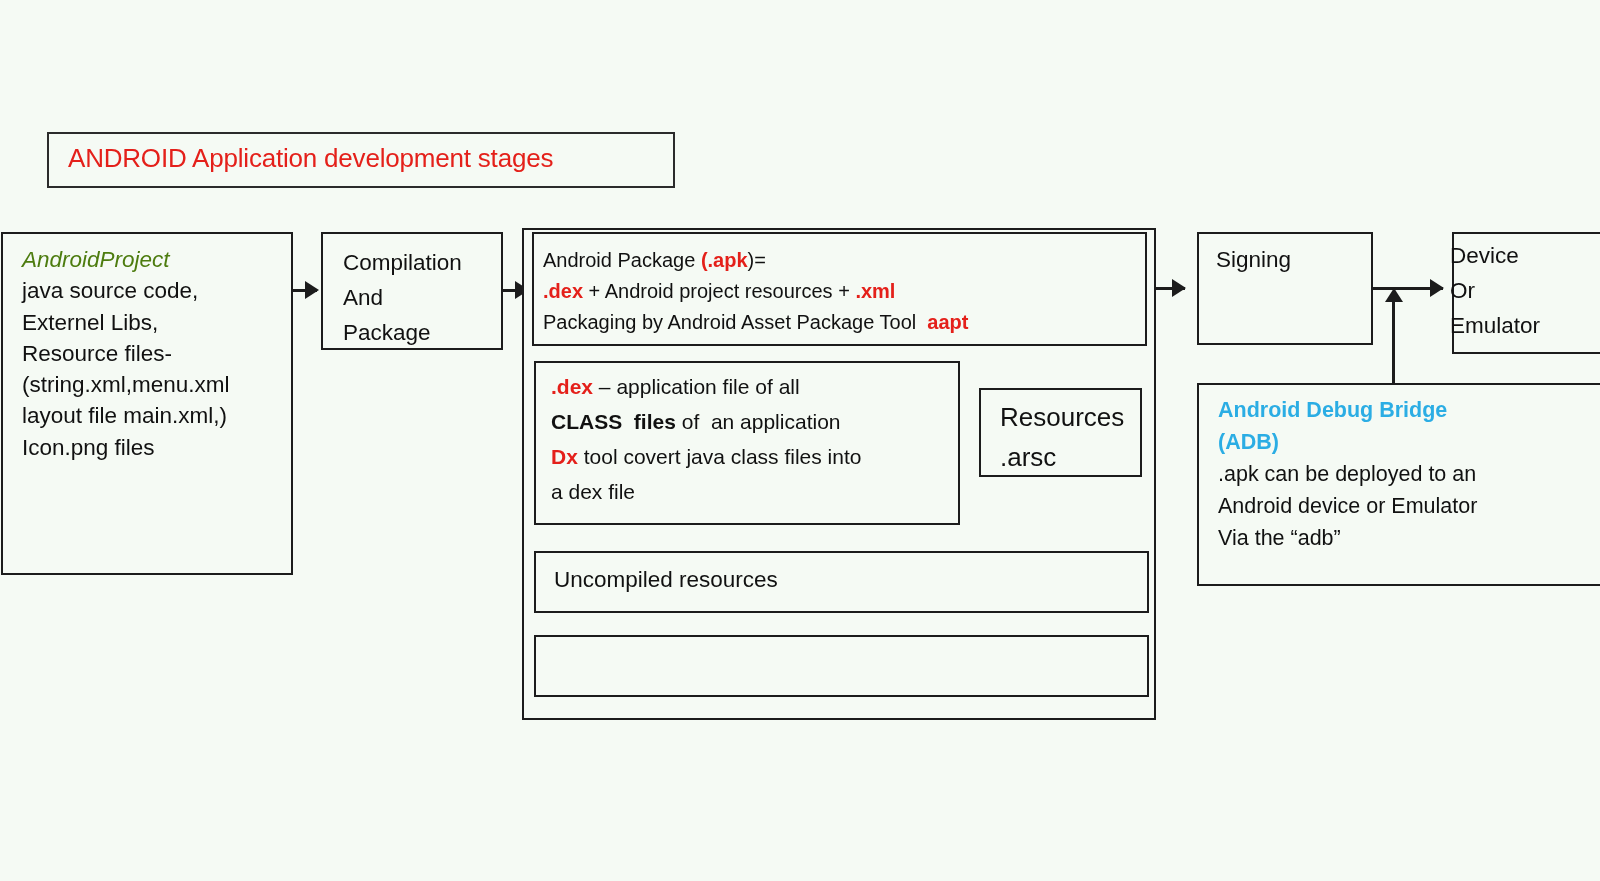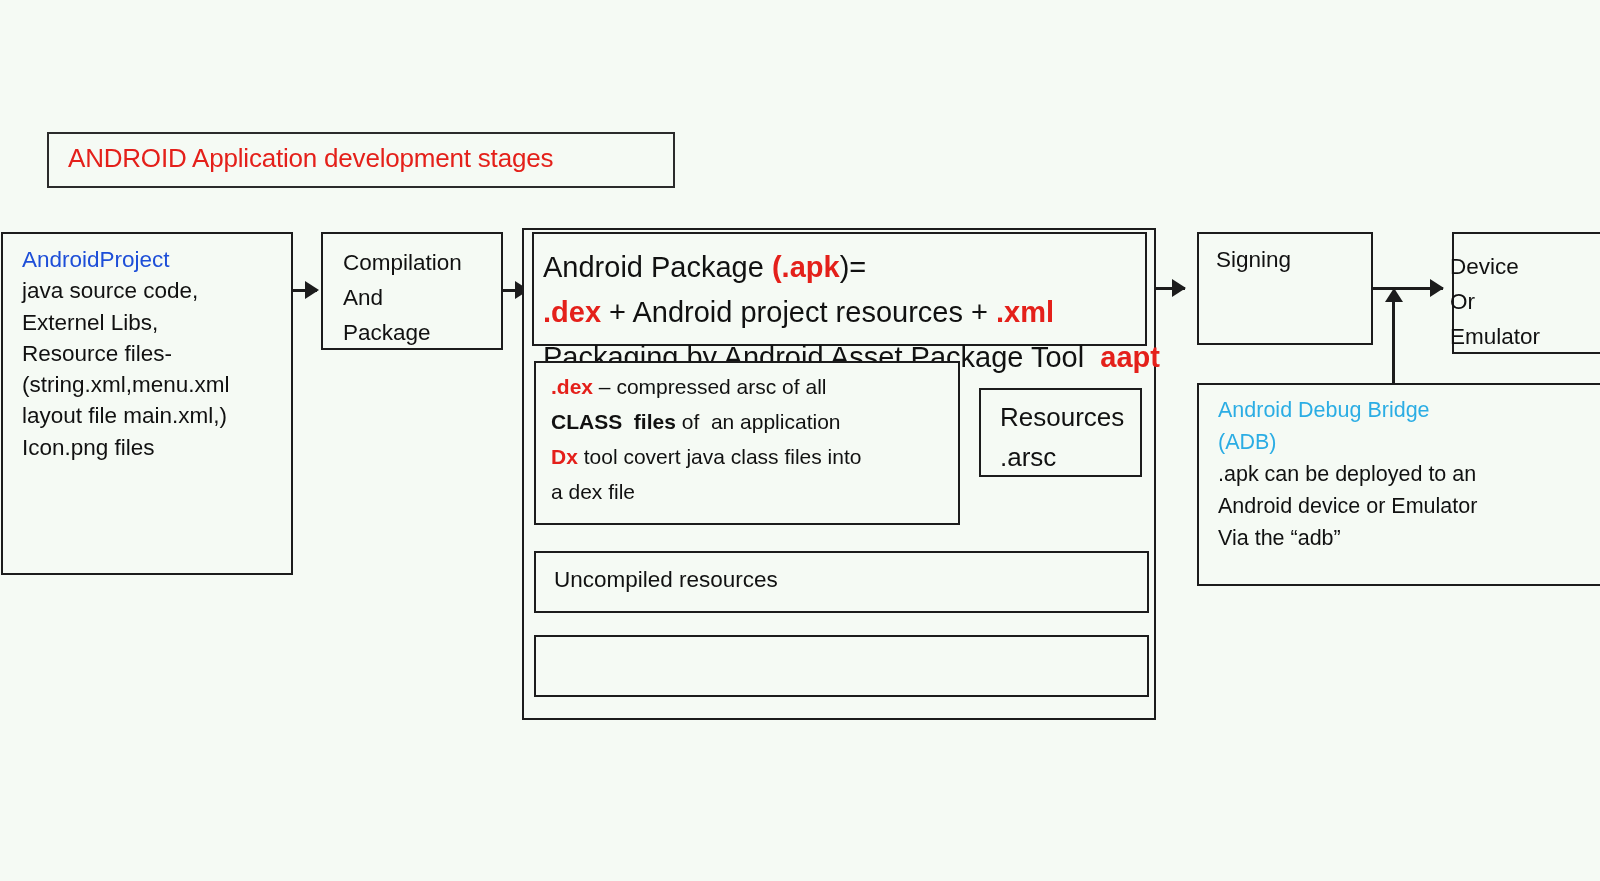--- a/index.html
+++ b/index.html
@@ -46,42 +46,42 @@
 
   
   #project-box {
     left: 1px; top: 232px; width: 292px; height: 343px;
   }
   #project-text {
     left: 22px; top: 244px;
     font-size: 22.5px;
     line-height: 1.39;
   }
-  #project-text .blue { color: #1d4ed8; }
+  #project-text .blue { color: #4d7c0f; font-style: italic; }
 
   
   #compile-box {
     left: 321px; top: 232px; width: 182px; height: 118px;
   }
   #compile-text {
     left: 343px; top: 245px;
     font-size: 22.5px;
     line-height: 1.56;
   }
 
   
   #package-box {
     left: 522px; top: 228px; width: 634px; height: 492px;
   }
   #package-inner {
     left: 532px; top: 232px; width: 615px; height: 114px;
   }
   #package-text {
     left: 543px; top: 245px;
-    font-size: 29px;
+    font-size: 20px;
     line-height: 1.56;
   }
   .red { color: #e4201a; font-weight: bold; }
   .blackbold { color: #111111; font-weight: bold; }
 
   
   #dex-box {
     left: 534px; top: 361px; width: 426px; height: 164px;
   }
   #dex-text {
@@ -125,35 +125,35 @@
   #signing-text {
     left: 1216px; top: 245px;
     font-size: 22.5px;
   }
 
   
   #device-box {
     left: 1452px; top: 232px; width: 160px; height: 122px;
   }
   #device-text {
-    left: 1450px; top: 249px;
+    left: 1450px; top: 238px;
     font-size: 22.5px;
     line-height: 1.56;
   }
 
   
   #adb-box {
     left: 1197px; top: 383px; width: 420px; height: 203px;
   }
   #adb-text {
     left: 1218px; top: 394px;
     font-size: 21.5px;
     line-height: 1.49;
   }
-  #adb-text .adbblue { color: #2badE4; font-weight: normal; }
+  #adb-text .adbblue { color: #2badE4; font-weight: bold; }
 
   
   .ln { position: absolute; background: #1c1c1c; }
   .arrowhead {
     position: absolute;
     width: 0; height: 0;
   }
   .ah-right {
     border-top: 9px solid transparent;
     border-bottom: 9px solid transparent;
@@ -183,21 +183,21 @@
   <div class="txt" id="compile-text"><span>Compilation</span><br><span>And</span><br><span>Package</span></div>
 
   <div class="ln" style="left:503px; top:289px; width:24px; height:3px;"></div>
   <div class="arrowhead ah-right" style="left:515px; top:281px;"></div>
 
   <div class="box" id="package-box"></div>
   <div class="box" id="package-inner"></div>
   <div class="txt" id="package-text"><span>Android Package </span><span class="red">(.apk</span><span>)=</span><br><span class="red">.dex</span><span> + Android project resources + </span><span class="red">.xml</span><br><span>Packaging by Android Asset Package Tool  </span><span class="red">aapt</span></div>
 
   <div class="box" id="dex-box"></div>
-  <div class="txt" id="dex-text"><span class="red">.dex</span><span> – compressed arsc of all</span><br><span class="blackbold">CLASS  files</span><span> of  an application</span><br><span class="red">Dx</span><span> tool covert java class files into</span><br><span>a dex file</span></div>
+  <div class="txt" id="dex-text"><span class="red">.dex</span><span> – application file of all</span><br><span class="blackbold">CLASS  files</span><span> of  an application</span><br><span class="red">Dx</span><span> tool covert java class files into</span><br><span>a dex file</span></div>
 
   <div class="box" id="resources-box"></div>
   <div class="txt" id="resources-text"><span>Resources</span><br><span>.arsc</span></div>
 
   <div class="box" id="uncompiled-box"></div>
   <div class="txt" id="uncompiled-text">Uncompiled resources</div>
 
   <div class="box" id="manifest-box"></div>
 
   <div class="ln" style="left:1156px; top:287px; width:29px; height:3px;"></div>

